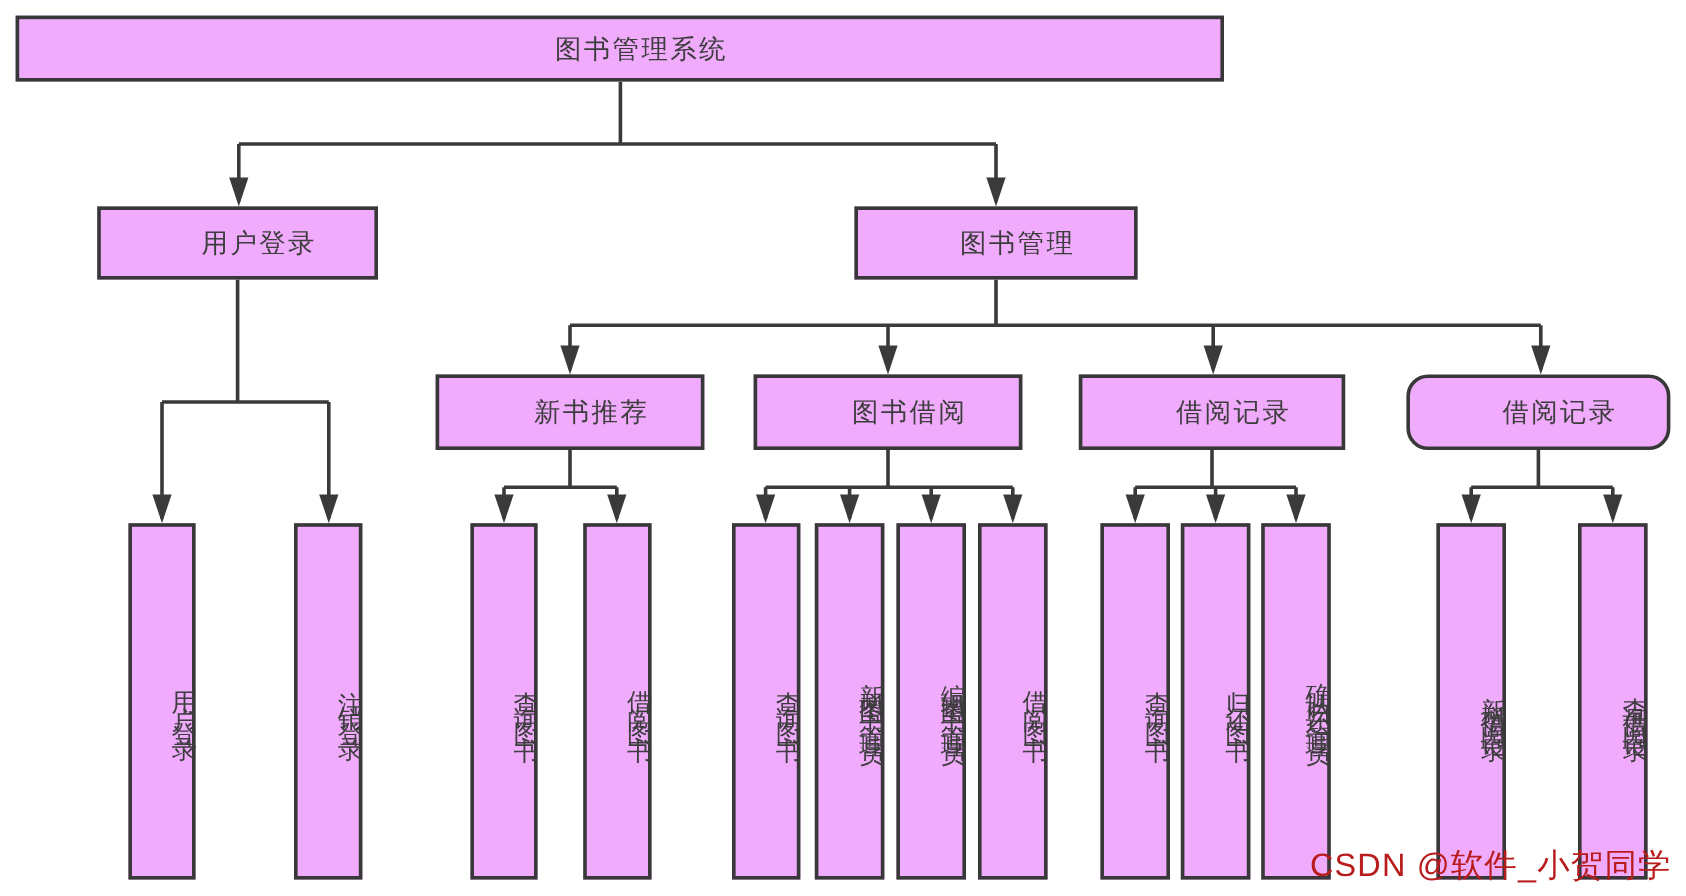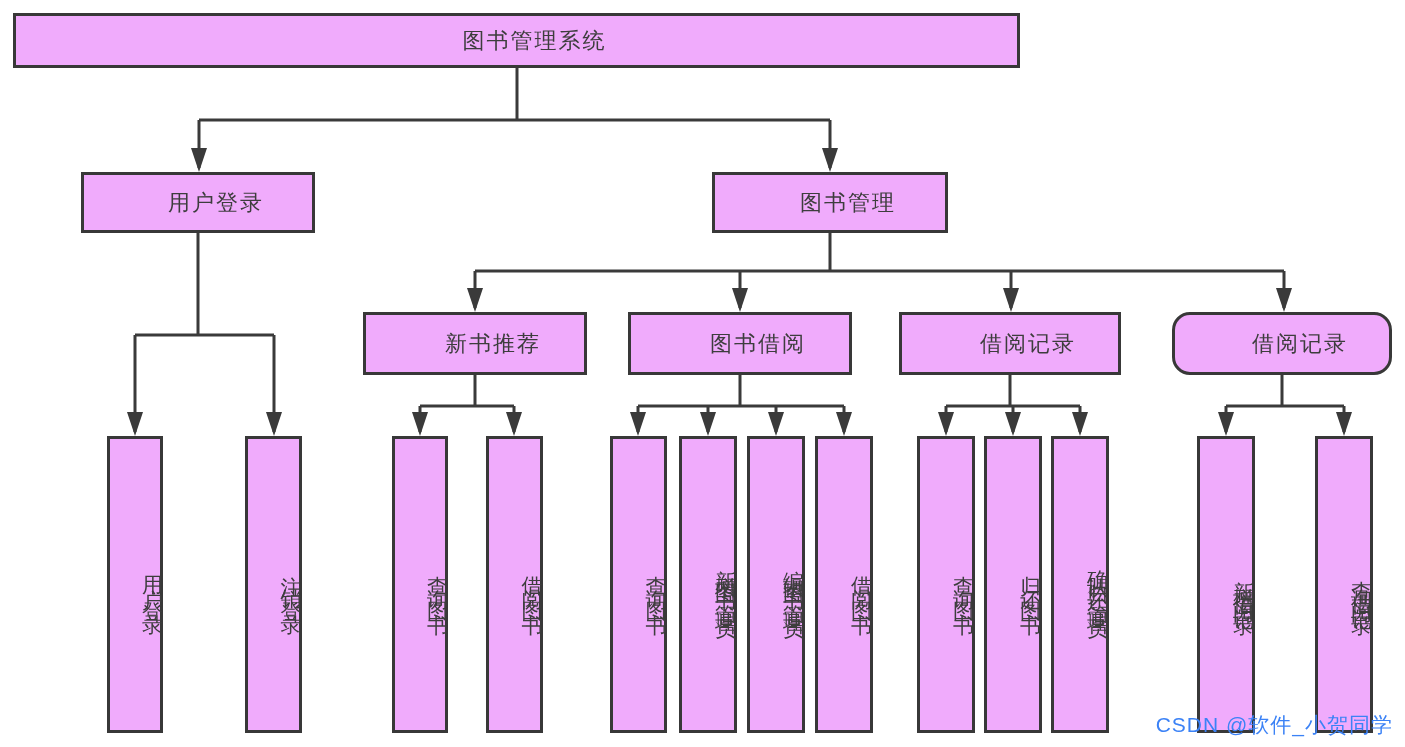--- a/index.html
+++ b/index.html
@@ -38,22 +38,22 @@
     font-size: 21px;
     letter-spacing: 13px;
     line-height: 1;
     white-space: normal;
   }
   .leaf.long { letter-spacing: 7px; }
   .watermark {
     position: absolute;
     right: 12px;
     bottom: 8px;
-    color: #3b82f6;
-    font-size: 21px;
+    color: #b91c1c;
+    font-size: 27px;
     letter-spacing: 1px;
   }
 </style>
 </head>
 <body>
 
 <div class="canvas">
 
   <svg class="connectors" viewBox="0 0 1405 747" xmlns="http://www.w3.org/2000/svg">
     <g stroke="#3a3a3a" stroke-width="3" fill="none">

